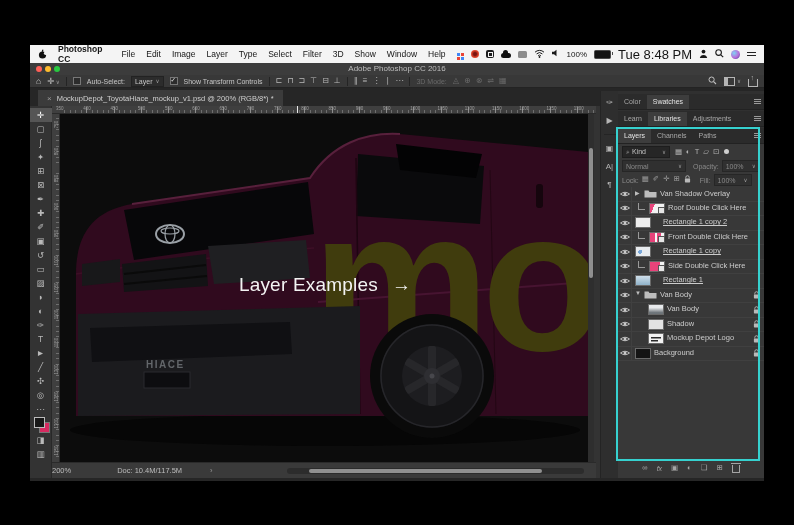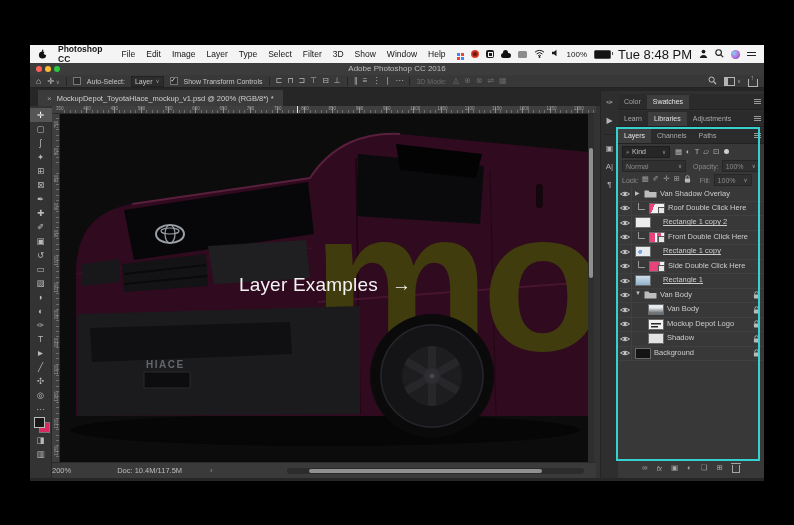--- a/index.html
+++ b/index.html
@@ -637,41 +637,41 @@
               </div>
               <div class="lrow">
                 <span class="eye">
                   <svg width="10" height="8" viewBox="0 0 10 8">
                     <path d="M0.5,4 Q5,0.5 9.5,4 Q5,7.5 0.5,4 Z" fill="none" stroke="#c9c9c9" stroke-width="0.9"></path>
                     <circle cx="5" cy="4" r="1.5" fill="#c9c9c9"></circle>
                   </svg>
                 </span>
                 <span class="lmain">
                   <span class="indent"></span>
-                  <span class="th th-logo"></span>
-                  <span class="lname">Mockup Depot Logo</span>
+                  <span class="th th-shadow"></span>
+                  <span class="lname">Shadow</span>
                 </span>
                 <span class="llock">
                   <svg width="7" height="8" viewBox="0 0 7 8">
                     <path d="M1.8,3.5 V2.4 a1.7,1.7 0 0 1 3.4,0 V3.5" fill="none" stroke="#b9b9b9" stroke-width="0.9"></path>
                     <rect x="0.9" y="3.5" width="5.2" height="3.9" rx="0.6" fill="#b9b9b9"></rect>
                   </svg>
                 </span>
               </div>
               <div class="lrow">
                 <span class="eye">
                   <svg width="10" height="8" viewBox="0 0 10 8">
                     <path d="M0.5,4 Q5,0.5 9.5,4 Q5,7.5 0.5,4 Z" fill="none" stroke="#c9c9c9" stroke-width="0.9"></path>
                     <circle cx="5" cy="4" r="1.5" fill="#c9c9c9"></circle>
                   </svg>
                 </span>
                 <span class="lmain">
                   <span class="indent"></span>
-                  <span class="th th-shadow"></span>
-                  <span class="lname">Shadow</span>
+                  <span class="th th-logo"></span>
+                  <span class="lname">Mockup Depot Logo</span>
                 </span>
                 <span class="llock">
                   <svg width="7" height="8" viewBox="0 0 7 8">
                     <path d="M1.8,3.5 V2.4 a1.7,1.7 0 0 1 3.4,0 V3.5" fill="none" stroke="#b9b9b9" stroke-width="0.9"></path>
                     <rect x="0.9" y="3.5" width="5.2" height="3.9" rx="0.6" fill="#b9b9b9"></rect>
                   </svg>
                 </span>
               </div>
               <div class="lrow">
                 <span class="eye">

